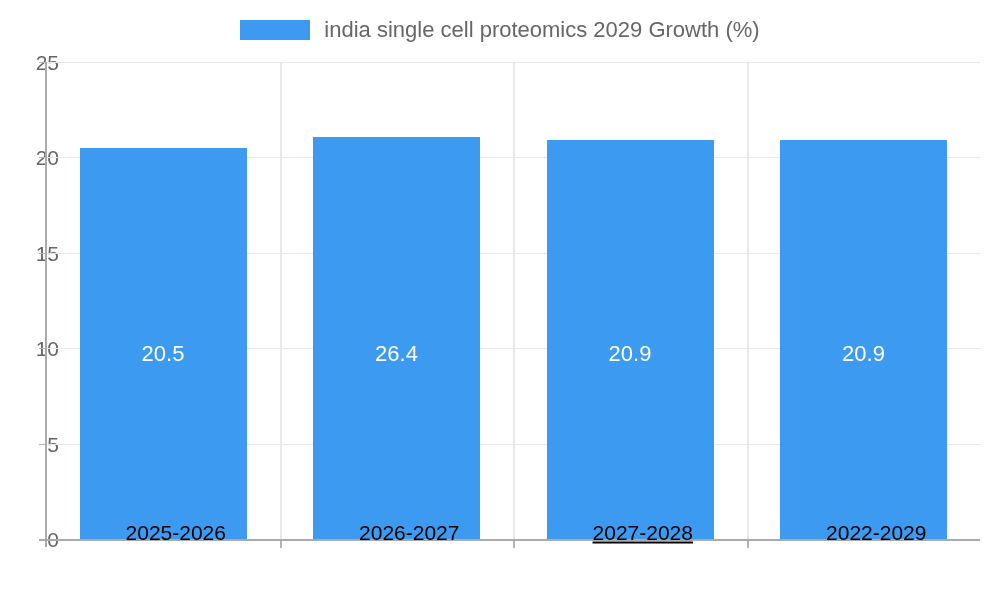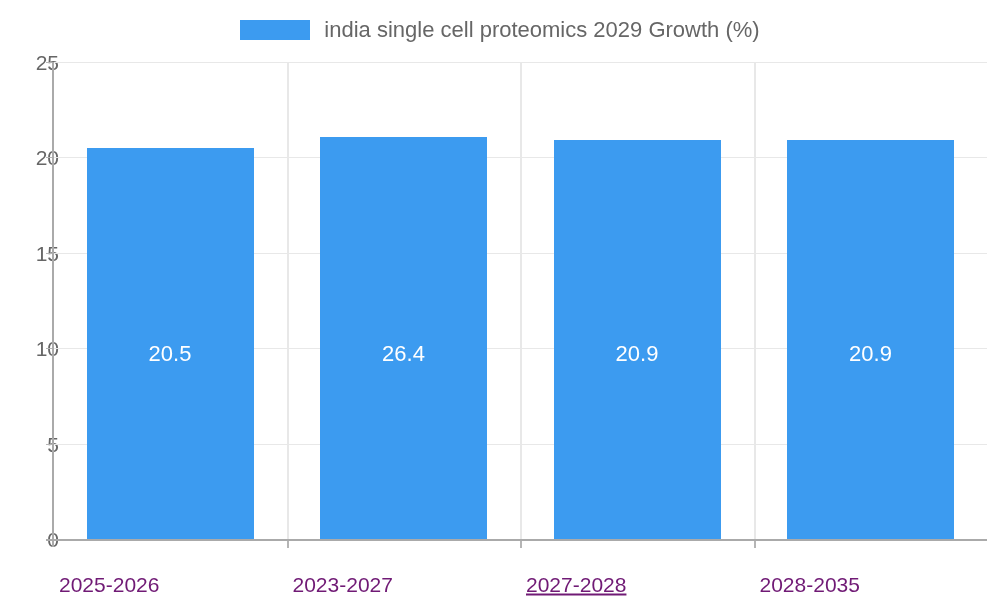--- a/index.html
+++ b/index.html
@@ -46,21 +46,21 @@
     margin-left: 14px;
     font-size: 22px;
     color: #666666;
     white-space: nowrap;
     line-height: 1;
   }
 
   
   .plot {
     position: absolute;
-    left: 53px;
+    left: 46px;
     top: 62px;
     width: 934px;
     height: 477px;
   }
   .plot-border-left {
     position: absolute;
     left: -1px;
     top: 0;
     width: 2px;
     height: 485px;
@@ -128,23 +128,24 @@
     width: 100%;
     text-align: center;
     color: #ffffff;
     font-size: 22px;
     line-height: 1;
   }
 
   
   .xlabel {
     position: absolute;
-    top: 584px;
+    top: 532px;
+    text-align: center;
     font-size: 21px;
-    color: #701a75;
+    color: #000000;
     line-height: 1;
     transform: translateY(-50%);
   }
 </style>
 </head>
 <body>
 
 <div id="chart-root">
 
   <div class="legend">
@@ -198,18 +199,18 @@
     <div class="bar" style="left:734px; width:167px; height:398.7px;">
       <span class="bar-value" style="top:202.7px;">20.9</span>
     </div>
 
     <div class="plot-border-left"></div>
     <div class="plot-border-bottom"></div>
   </div>
 
   <div>
     <div class="xlabel" style="left:59px;  width:233.5px;">2025-2026</div>
-    <div class="xlabel" style="left:292.5px; width:233.5px;">2023-2027</div>
+    <div class="xlabel" style="left:292.5px; width:233.5px;">2026-2027</div>
     <div class="xlabel" style="left:526px; width:233.5px;text-decoration:underline;">2027-2028</div>
-    <div class="xlabel" style="left:759.5px; width:233.5px;">2028-2035</div>
+    <div class="xlabel" style="left:759.5px; width:233.5px;">2022-2029</div>
   </div>
 
 </div>
 
 </body></html>

